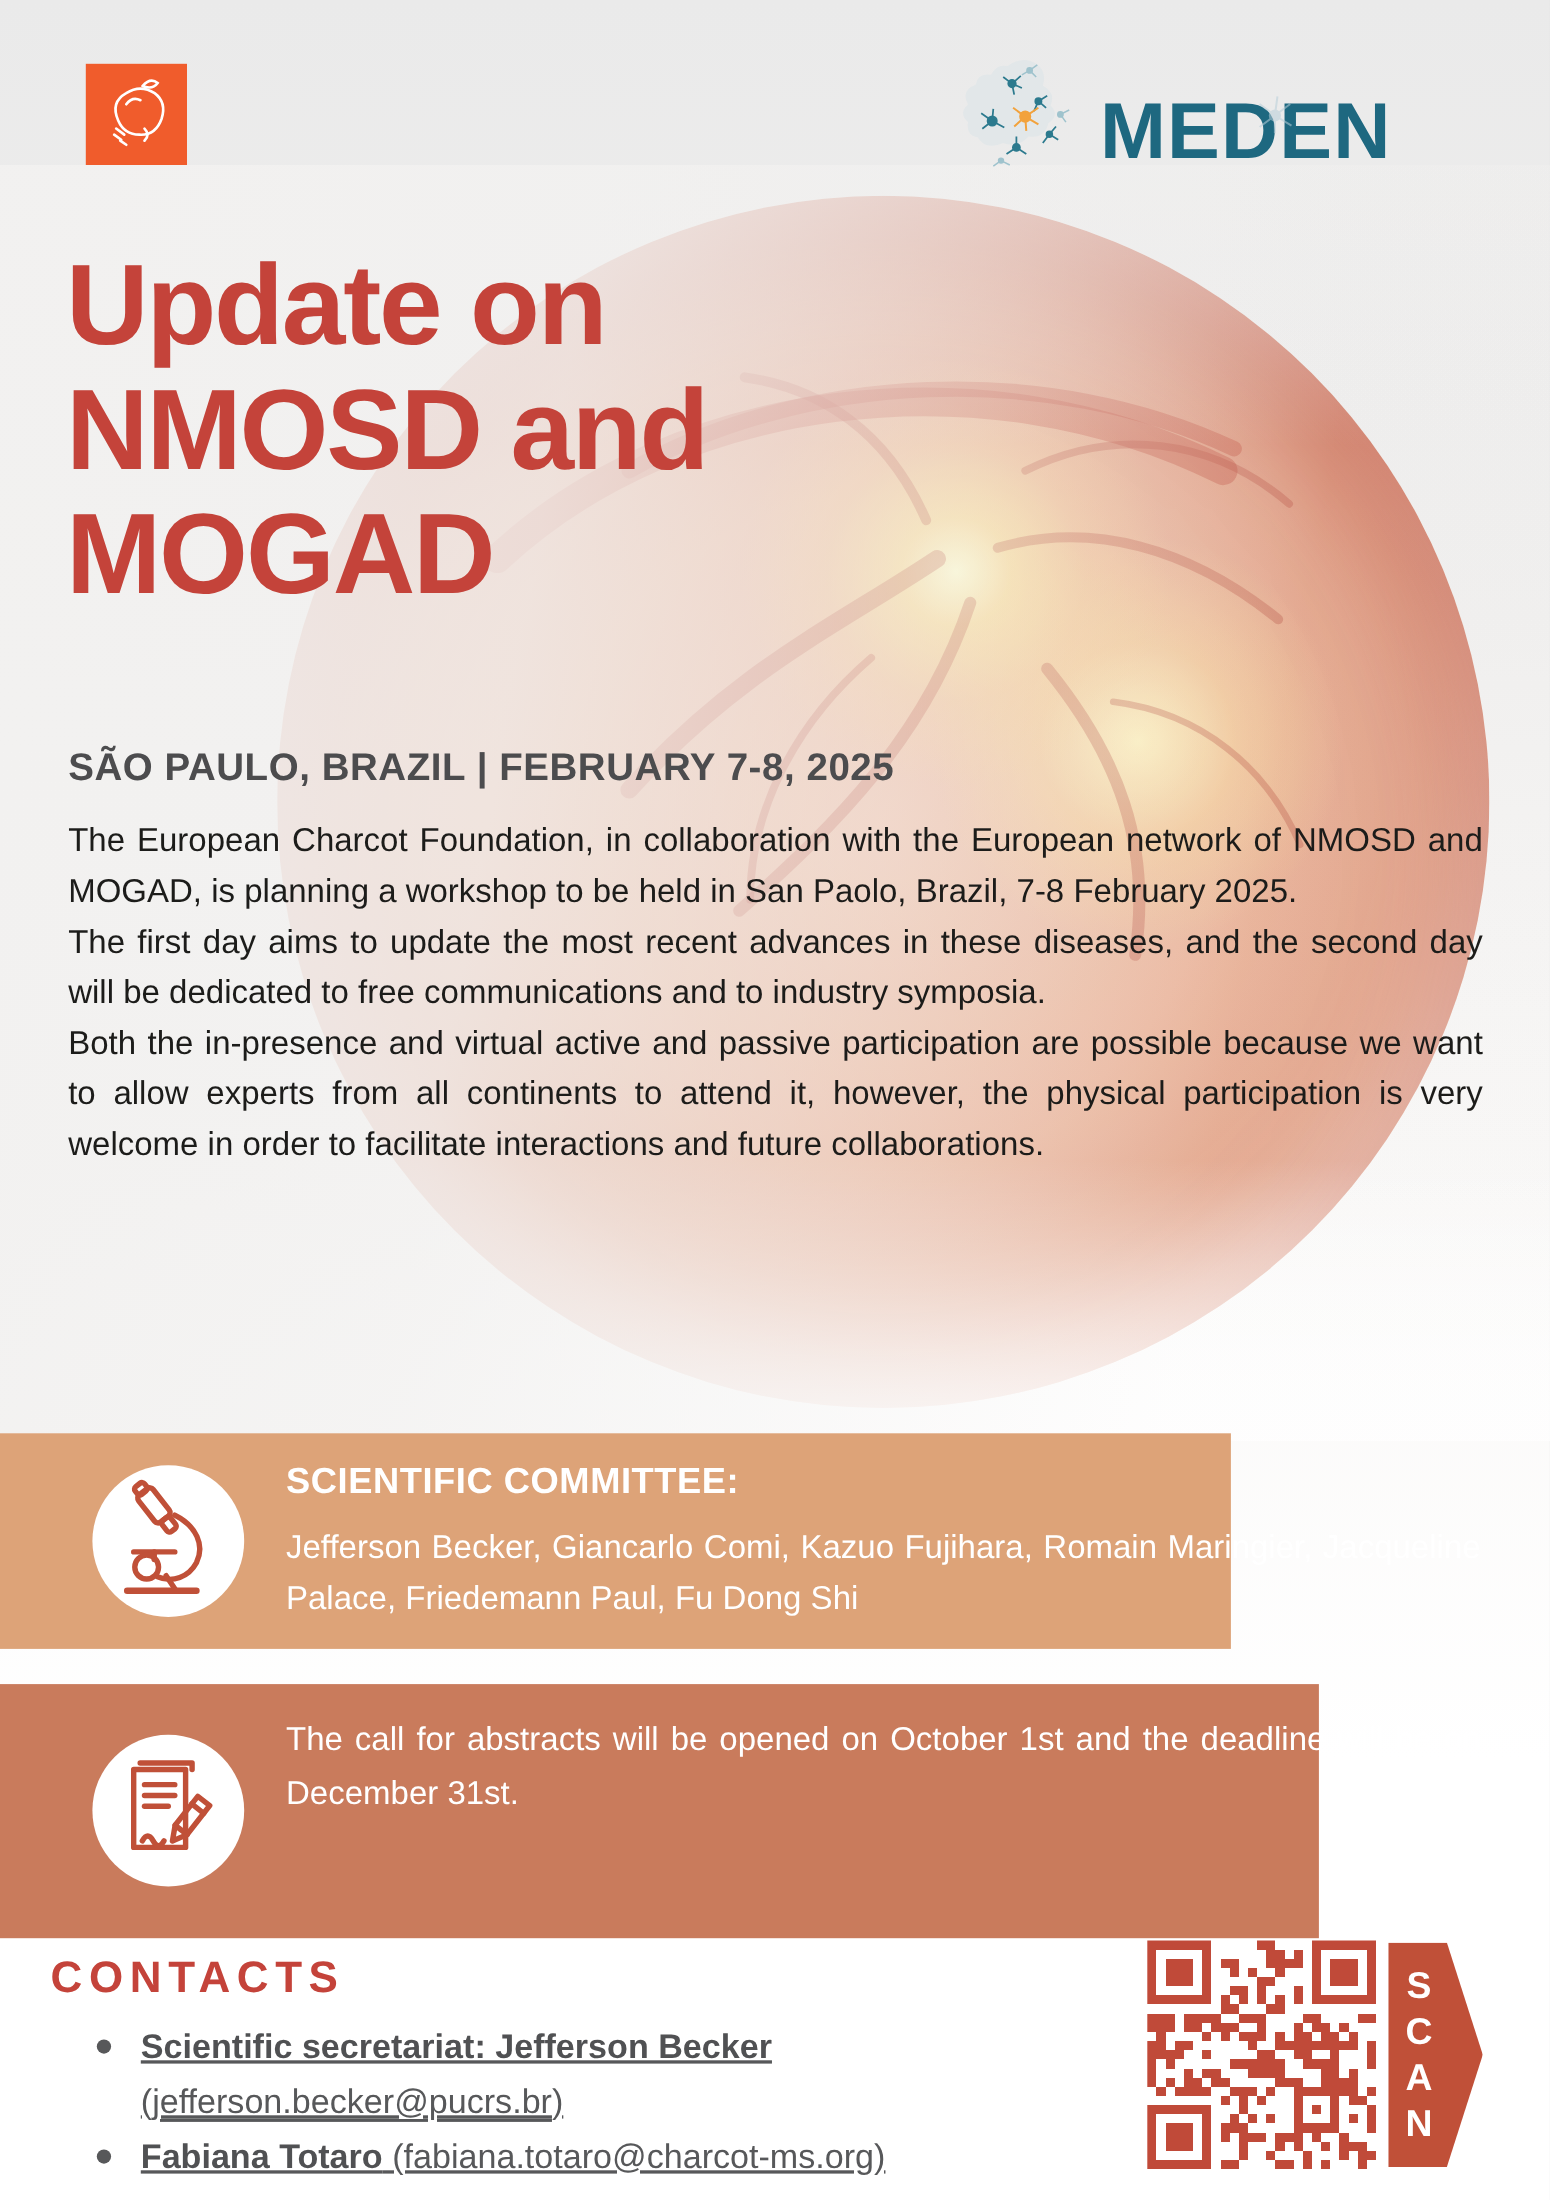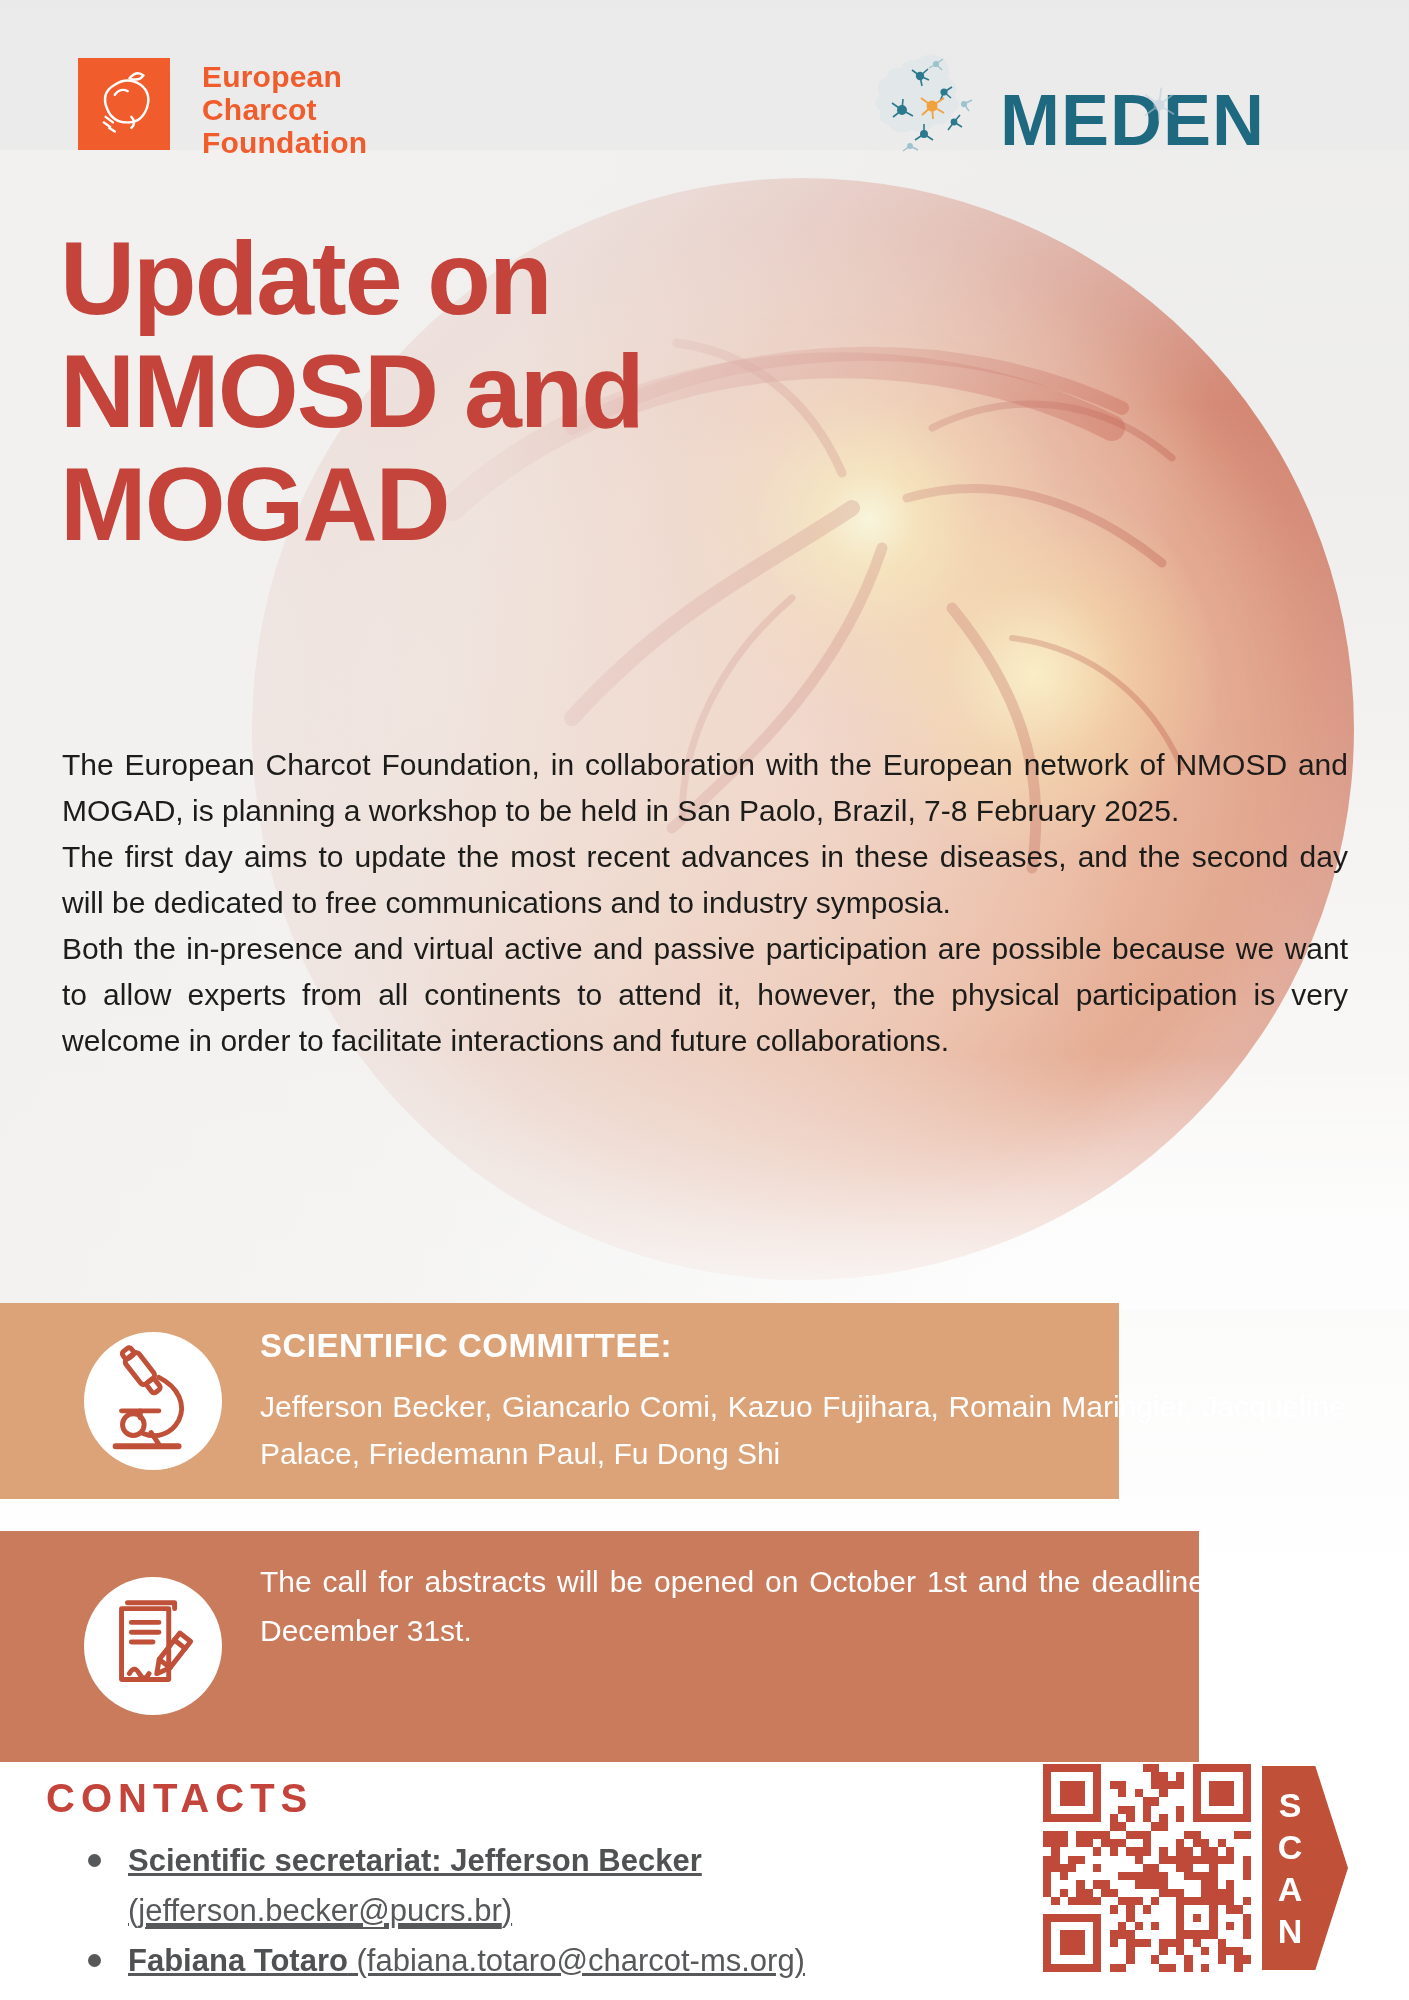--- a/index.html
+++ b/index.html
@@ -94,25 +94,20 @@
   <div class="ecf">
     <div class="ecf-mark">
       <svg viewBox="0 0 100 100" fill="none" stroke="#ffffff" stroke-width="2.6" stroke-linecap="round">
         <path d="M32 56 q-8 -18 8 -27 q14 -9 28 0 q12 9 7 25 q-6 17 -22 16 q-15 0 -21 -14"></path>
         <path d="M56 22 q8 -9 15 -3 q-5 7 -15 3"></path>
         <path d="M40 40 q6 -8 14 -4"></path>
         <path d="M30 64 l8 6 M28 70 l7 5 M34 76 l6 4"></path>
         <path d="M58 64 q6 6 0 12"></path>
       </svg>
     </div>
-    <div class="ecf-text">
-      <div>European</div>
-      <div>Charcot</div>
-      <div>Foundation</div>
-    </div>
   </div>
 
   <div class="meden">
     <svg class="meden-map" viewBox="0 0 150 110">
       <path fill="#e2e7e9" d="M58 12 q14 -10 26 -2 q10 7 6 20 q12 6 7 18 q9 9 -2 16 q-3 14 -18 12 q-10 11 -23 6 q-16 7 -23 -5 q-11 -2 -9 -14 q-9 -8 0 -16 q-7 -13 7 -18 q2 -11 14 -9 q5 -10 15 -8z"></path>
       <g stroke="#2c7a8e" stroke-width="1.6" fill="#2c7a8e">
         <circle cx="62" cy="28" r="3.4"></circle>
           <path d="M62 28 l8 -7 M62 28 l-8 -6 M62 28 l2 10 M62 28 l9 4" fill="none"></path>
         <circle cx="44" cy="62" r="4.2"></circle>
           <path d="M44 62 l-10 -7 M44 62 l-9 7 M44 62 l11 6 M44 62 l1 -11" fill="none"></path>
@@ -143,20 +138,21 @@
         <path d="M25 25 l12 -9 M25 25 l-12 -9 M25 25 l13 8 M25 25 l-12 9 M25 25 l0 14 M25 25 l2 -15" fill="none"></path>
       </g>
     </svg>
   </div>
 
   <div class="title">
     <div>Update on</div>
     <div>NMOSD and</div>
     <div>MOGAD</div>
   </div>
+  <div class="subtitle">SÃO PAULO, BRAZIL | FEBRUARY 7-8, 2025</div>
 
   <div class="body-copy">
     <p>The European Charcot Foundation, in collaboration with the European network of NMOSD and MOGAD, is planning a workshop to be held in San Paolo, Brazil, 7-8 February 2025.</p>
     <p>The first day aims to update the most recent advances in these diseases, and the second day will be dedicated to free communications and to industry symposia.</p>
     <p>Both the in-presence and virtual active and passive participation are possible because we want to allow experts from all continents to attend it, however, the physical participation is very welcome in order to facilitate interactions and future collaborations.</p>
   </div>
 
   <div class="band1">
     <div class="band-circle">
       <svg viewBox="0 0 120 120" fill="none" stroke="#c05038" stroke-width="5" stroke-linecap="round">

